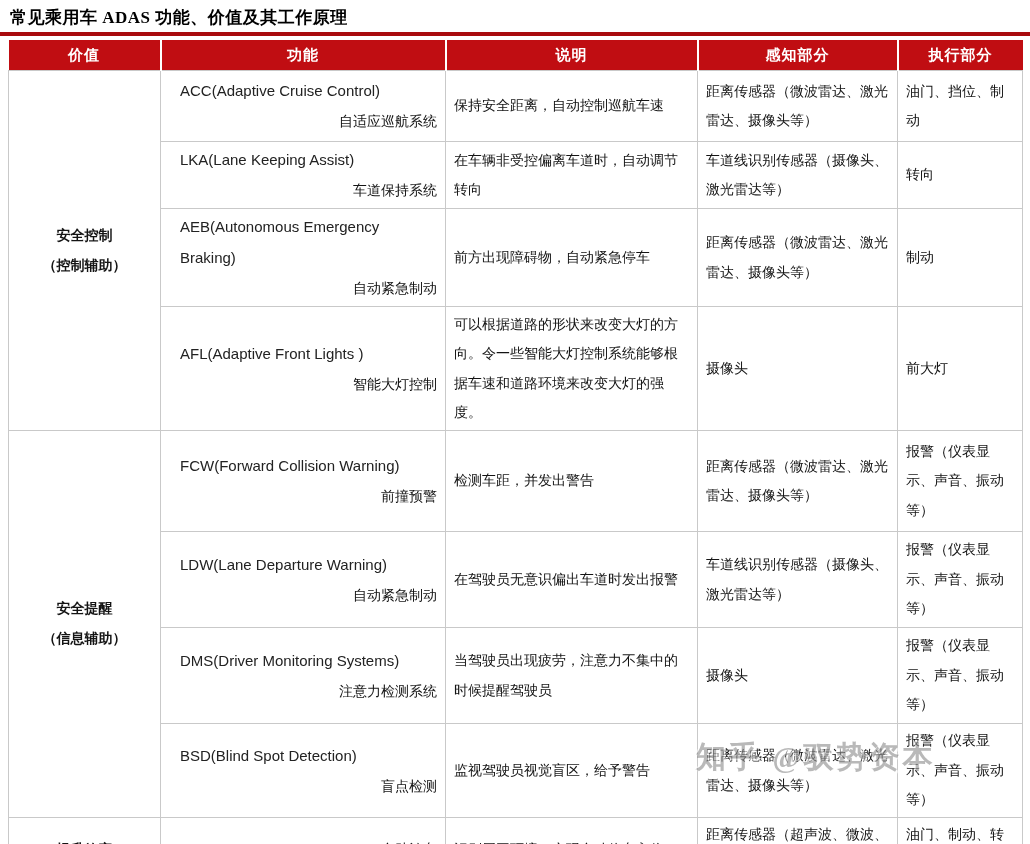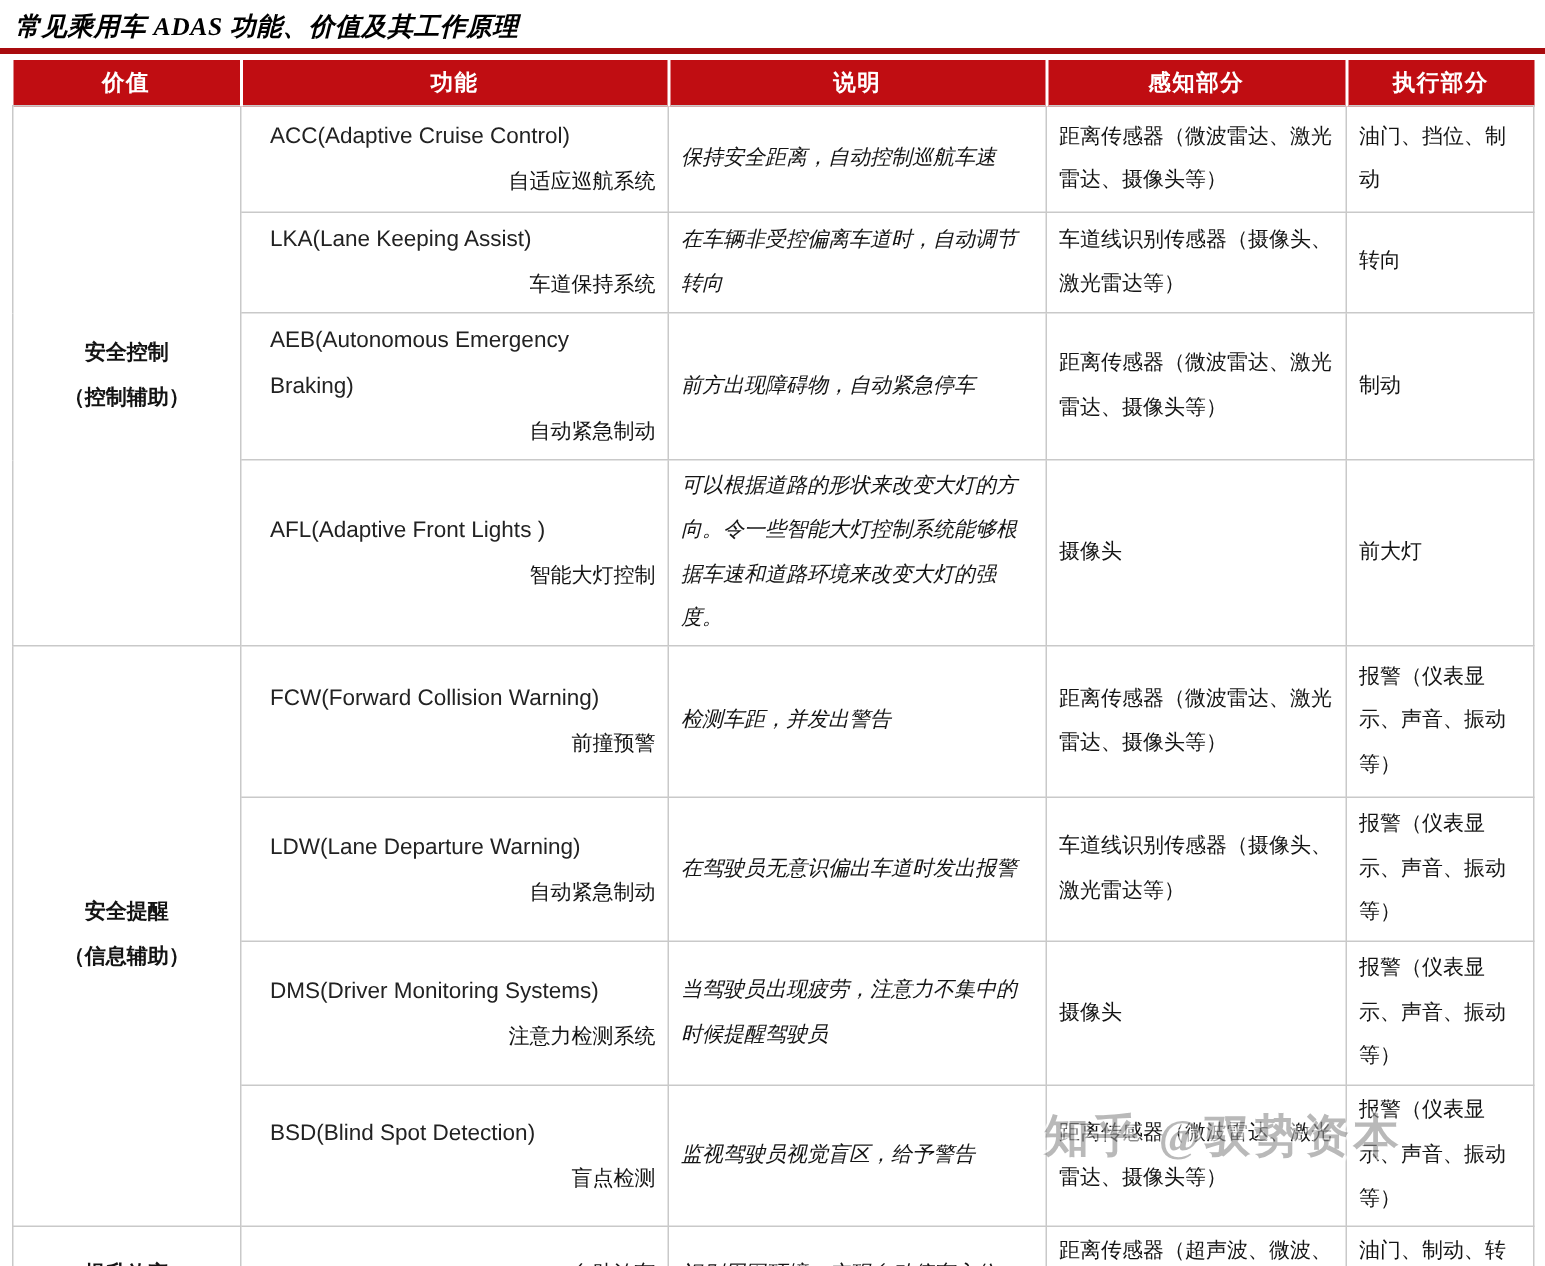--- a/index.html
+++ b/index.html
@@ -8,21 +8,20 @@
     width: 1030px;
     height: 844px;
     background: #ffffff;
     overflow: hidden;
     position: relative;
     font-family: "Liberation Serif", serif;
   }
   .page-title {
     font-family: "Liberation Serif", serif;
     font-weight: bold;
-    font-style: italic;
     font-size: 17px;
     color: #000;
     padding: 6px 0 0 10px;
     height: 24px;
     letter-spacing: 0.5px;
   }
   .title-rule {
     height: 4px;
     background: #a90b0e;
     width: 1030px;
@@ -69,21 +68,21 @@
     font-size: 15px;
     color: #222;
     line-height: 31px;
     margin-left: 11px;
   }
   td.func .cn {
     font-size: 14px;
     line-height: 31px;
     text-align: right;
   }
-  td.desc { padding-left: 11px; line-height: 29.5px; font-style: italic; }
+  td.desc { padding-left: 11px; line-height: 29.5px; }
   td.perc { line-height: 29.5px; }
   td.exec { line-height: 29.5px; padding-left: 9px; padding-right: 4px; margin-top: 38px; }
   tr.r1 { height: 71px; }
   tr.r2 { height: 61px; }
   tr.r3 { height: 62px; }
   tr.r4 { height: 124px; }
   tr.r5 { height: 101px; }
   tr.r6 { height: 96px; }
   tr.r7 { height: 96px; }
   tr.r8 { height: 94px; }

